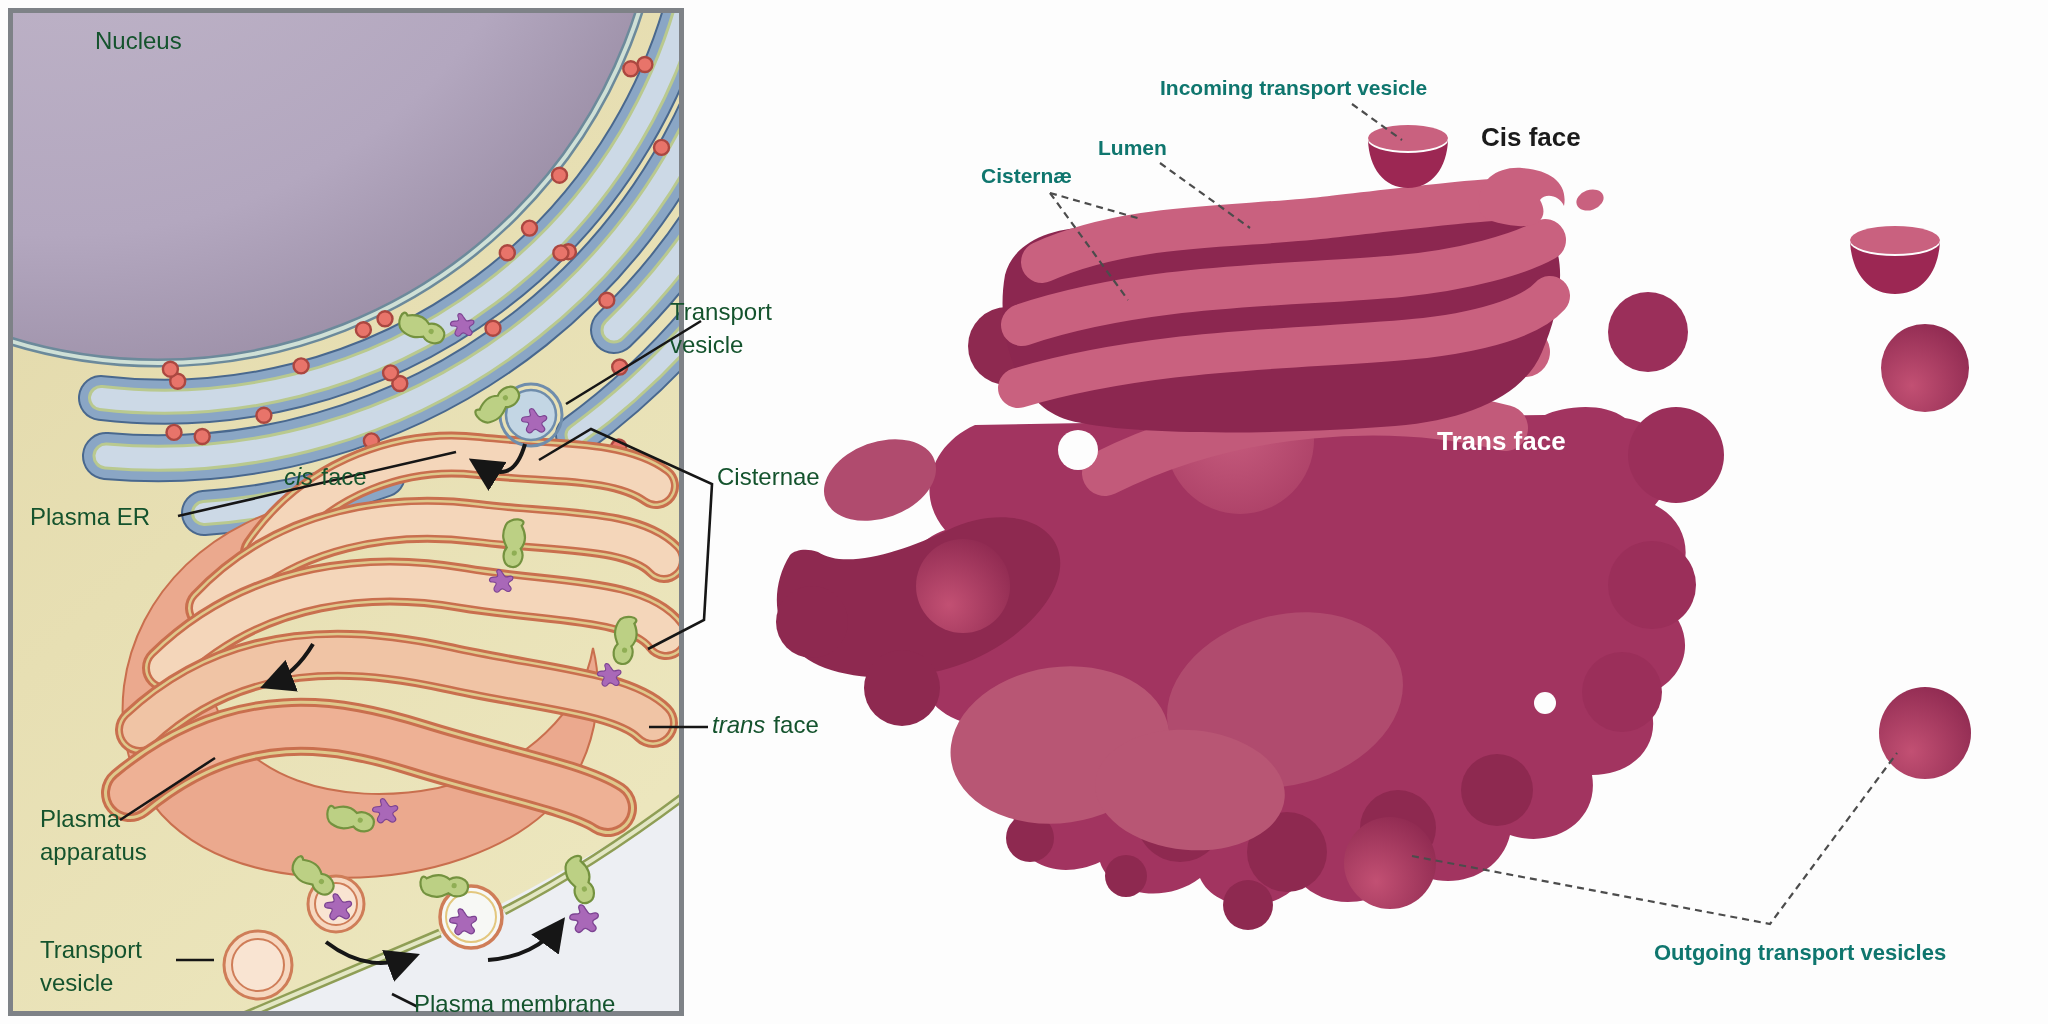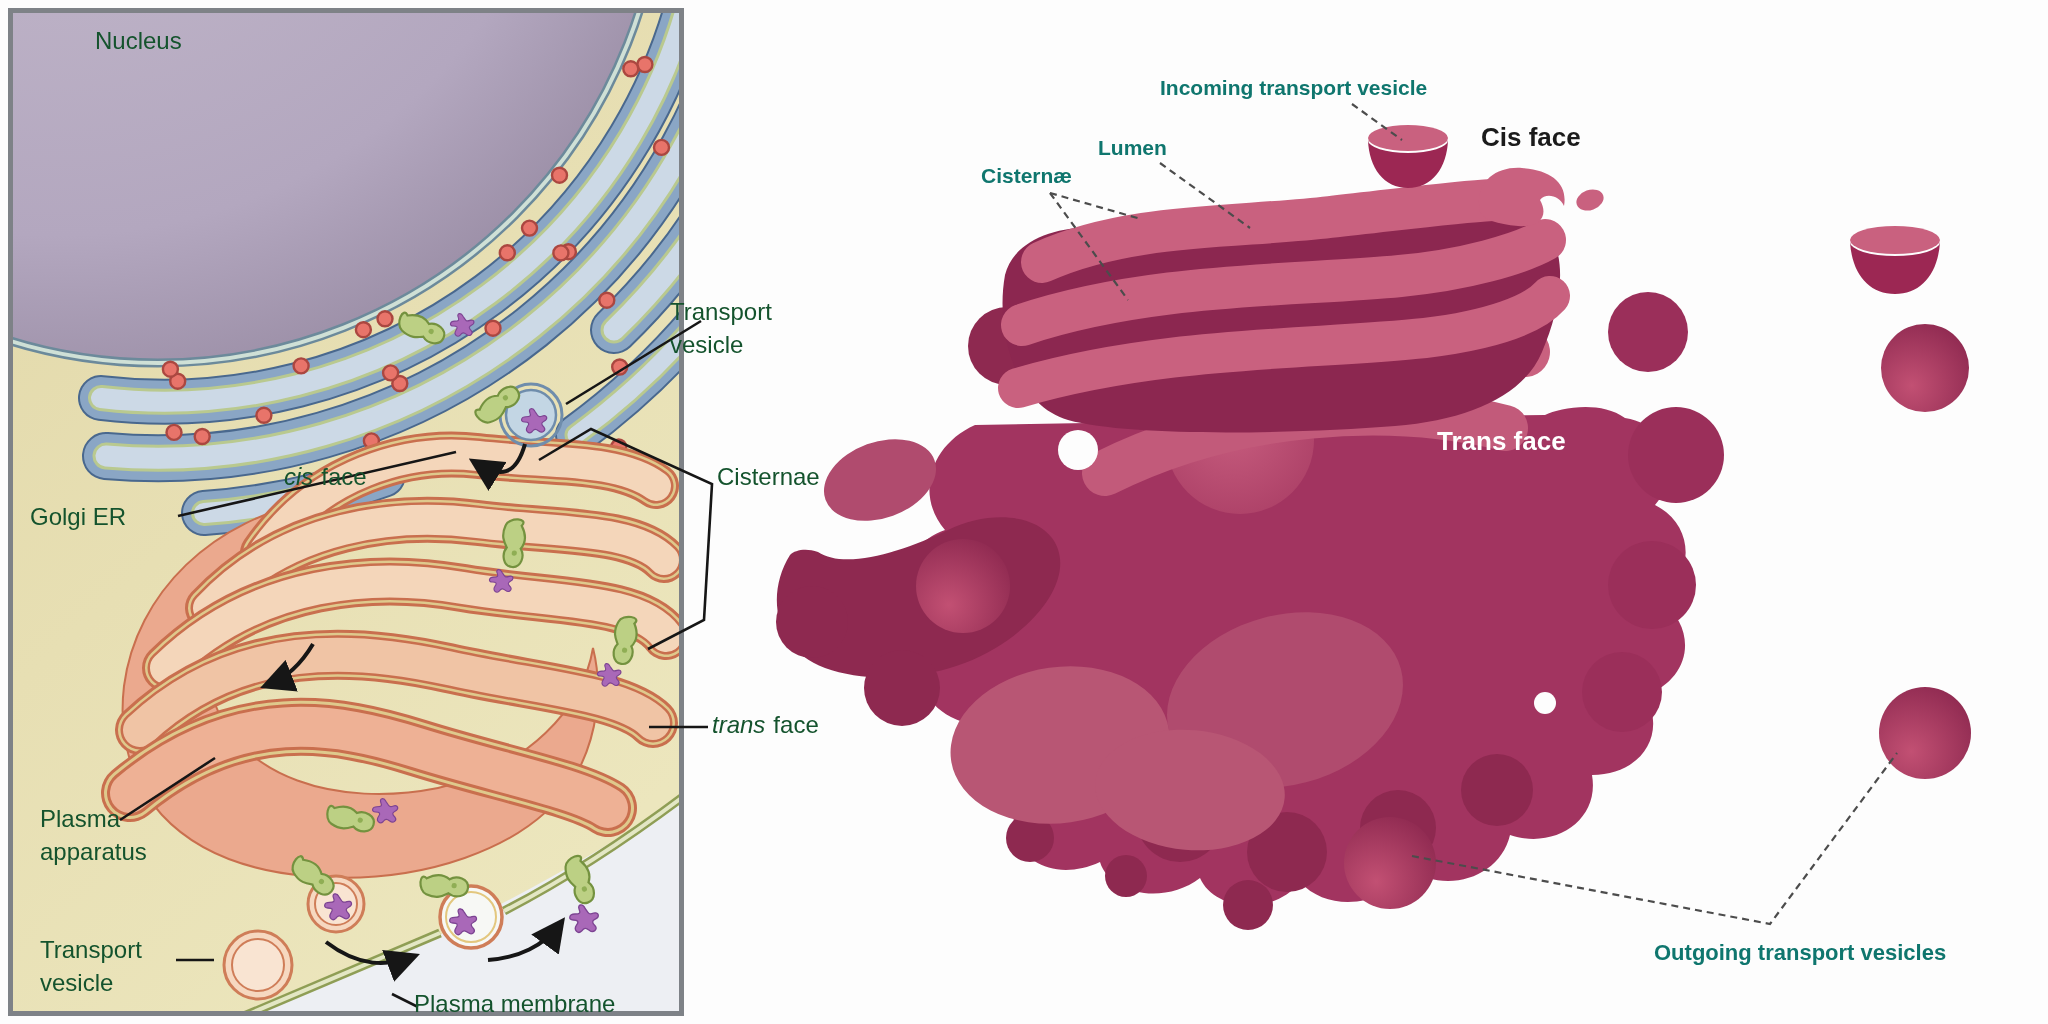--- a/index.html
+++ b/index.html
@@ -319,21 +319,21 @@
     <g stroke="#4c4c4c" stroke-width="2.2" stroke-dasharray="7 5" fill="none">
       <line x1="1352" y1="104" x2="1402" y2="140"></line>
       <line x1="1160" y1="163" x2="1250" y2="228"></line>
       <line x1="1050" y1="193" x2="1141" y2="219"></line>
       <line x1="1050" y1="193" x2="1128" y2="300"></line>
       <path d="M 1412,856 L 1770,924 L 1897,753"></path>
     </g>
   </svg>
 
   <div class="lbl" style="left:95px;top:24px">Nucleus</div>
-  <div class="lbl" style="left:30px;top:500px">Golgi ER</div>
+  <div class="lbl" style="left:30px;top:500px">Plasma ER</div>
   <div class="lbl" style="left:284px;top:460px">
     <span class="it">cis</span><span class="sp">face</span>
   </div>
   <div class="lbl" style="left:40px;top:802px">
     <div>Plasma</div>
     <div>apparatus</div>
   </div>
   <div class="lbl" style="left:40px;top:933px">
     <div>Transport</div>
     <div>vesicle</div>

